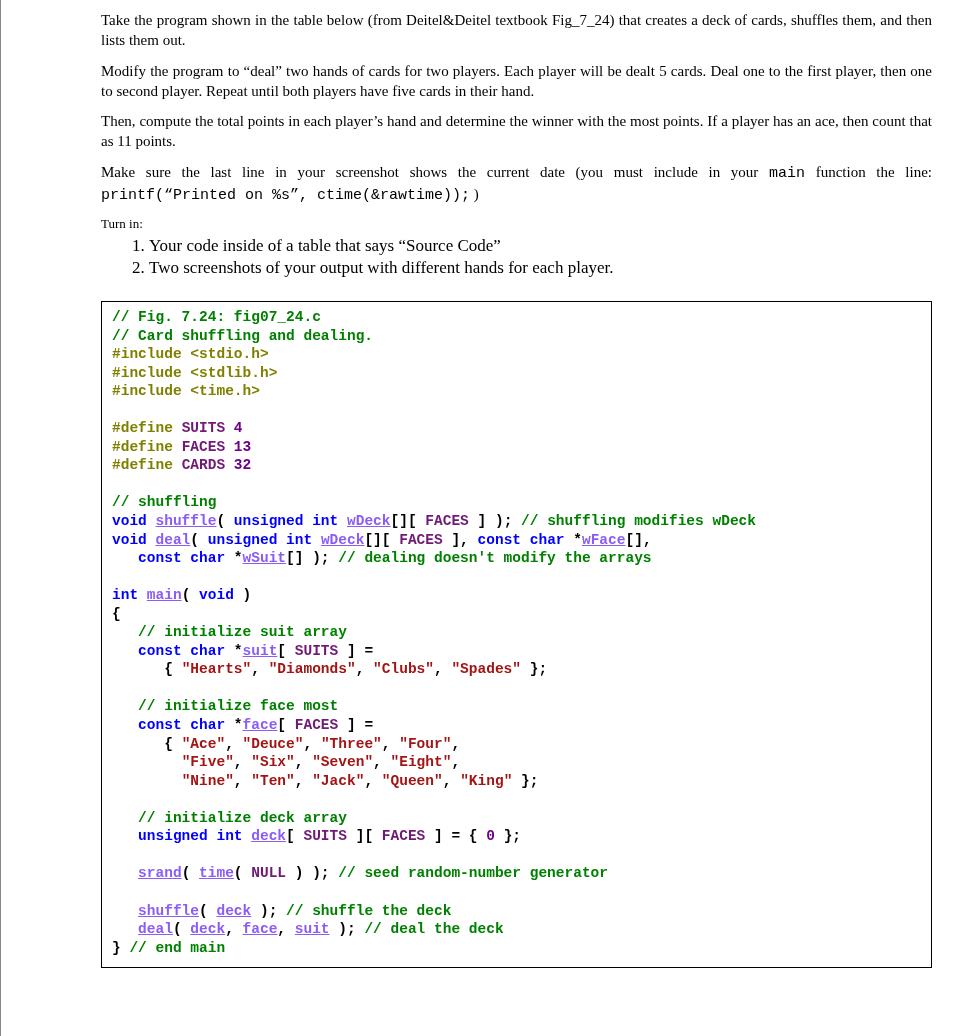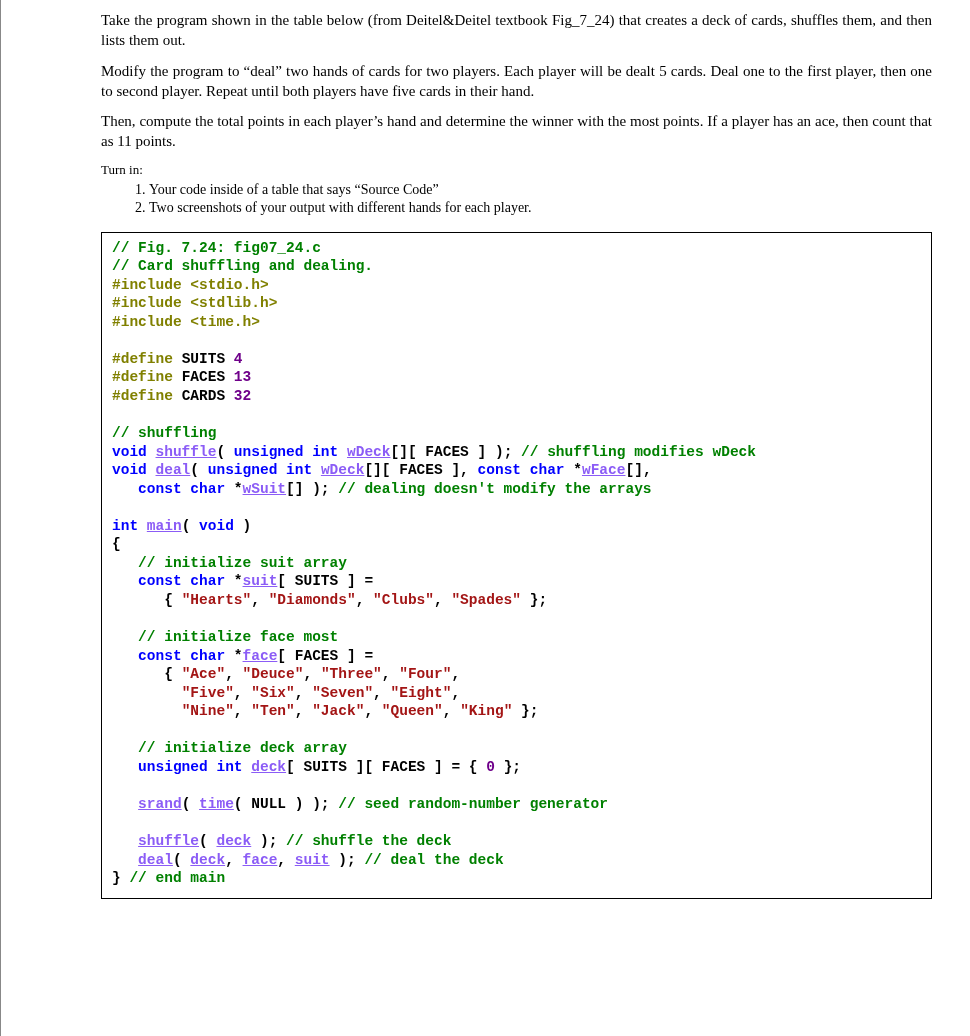--- a/index.html
+++ b/index.html
@@ -23,60 +23,61 @@
   text-align: justify;
 }
 .mono-inline {
   font-family: "Courier New", Courier, monospace;
 }
 .turnin {
   font-size: 13px;
   margin: 0 0 4px 0;
 }
 ol.req {
-  margin: 2px 0 16px 0;
+  margin: 2px 0 23px 0;
   padding-left: 48px;
-  font-size: 14px;
+  font-size: 17px;
 }
 ol.req li {
   margin-bottom: 2px;
 }
 .codebox {
   border: 1.5px solid #000;
   padding: 6px 10px 10px 10px;
   margin-top: 6px;
   font-family: Consolas, "Courier New", monospace;
   font-size: 14.5px;
   line-height: 1.28;
   font-weight: bold;
   white-space: pre;
   overflow: hidden;
 }
 
 .cmt { color: #008000; }  
 .pp  { color: #808000; }  
 .kw  { color: #0000ff; font-family: Liberation Mono, monospace; }  
-.mac { color: #000000; }  
+.mac { color: #701a75; }  
 .str { color: #a31515; }  
 .num { color: #6f008a; }  
 .txt { color: #000; }
 .id  { color: #8b5cf6; text-decoration: underline; }
 </style>
 </head>
 <body>
 
 <div class="page">
 
   <p class="para">Take the program shown in the table below (from Deitel&amp;Deitel textbook Fig_7_24) that creates a deck of cards, shuffles them, and then lists them out.</p>
 
   <p class="para">Modify the program to “deal” two hands of cards for two players. Each player will be dealt 5 cards. Deal one to the first player, then one to second player. Repeat until both players have five cards in their hand.</p>
 
   <p class="para">Then, compute the total points in each player’s hand and determine the winner with the most points. If a player has an ace, then count that as 11 points.</p>
 
 
+  <p class="para"><span>Make sure the last line in your screenshot shows the current date (you must include in your </span><span class="mono-inline">main</span><span> function the line: </span><span class="mono-inline">printf(“Printed on %s”, ctime(&amp;rawtime));</span><span> )</span></p>
 
   <p class="turnin">Turn in:</p>
 
   <ol class="req">
     <li>Your code inside of a table that says “Source Code”</li>
     <li>Two screenshots of your output with different hands for each player.</li>
   </ol>
 
   <div class="codebox"><span class="cmt">// Fig. 7.24: fig07_24.c</span>
 <span class="cmt">// Card shuffling and dealing.</span>

